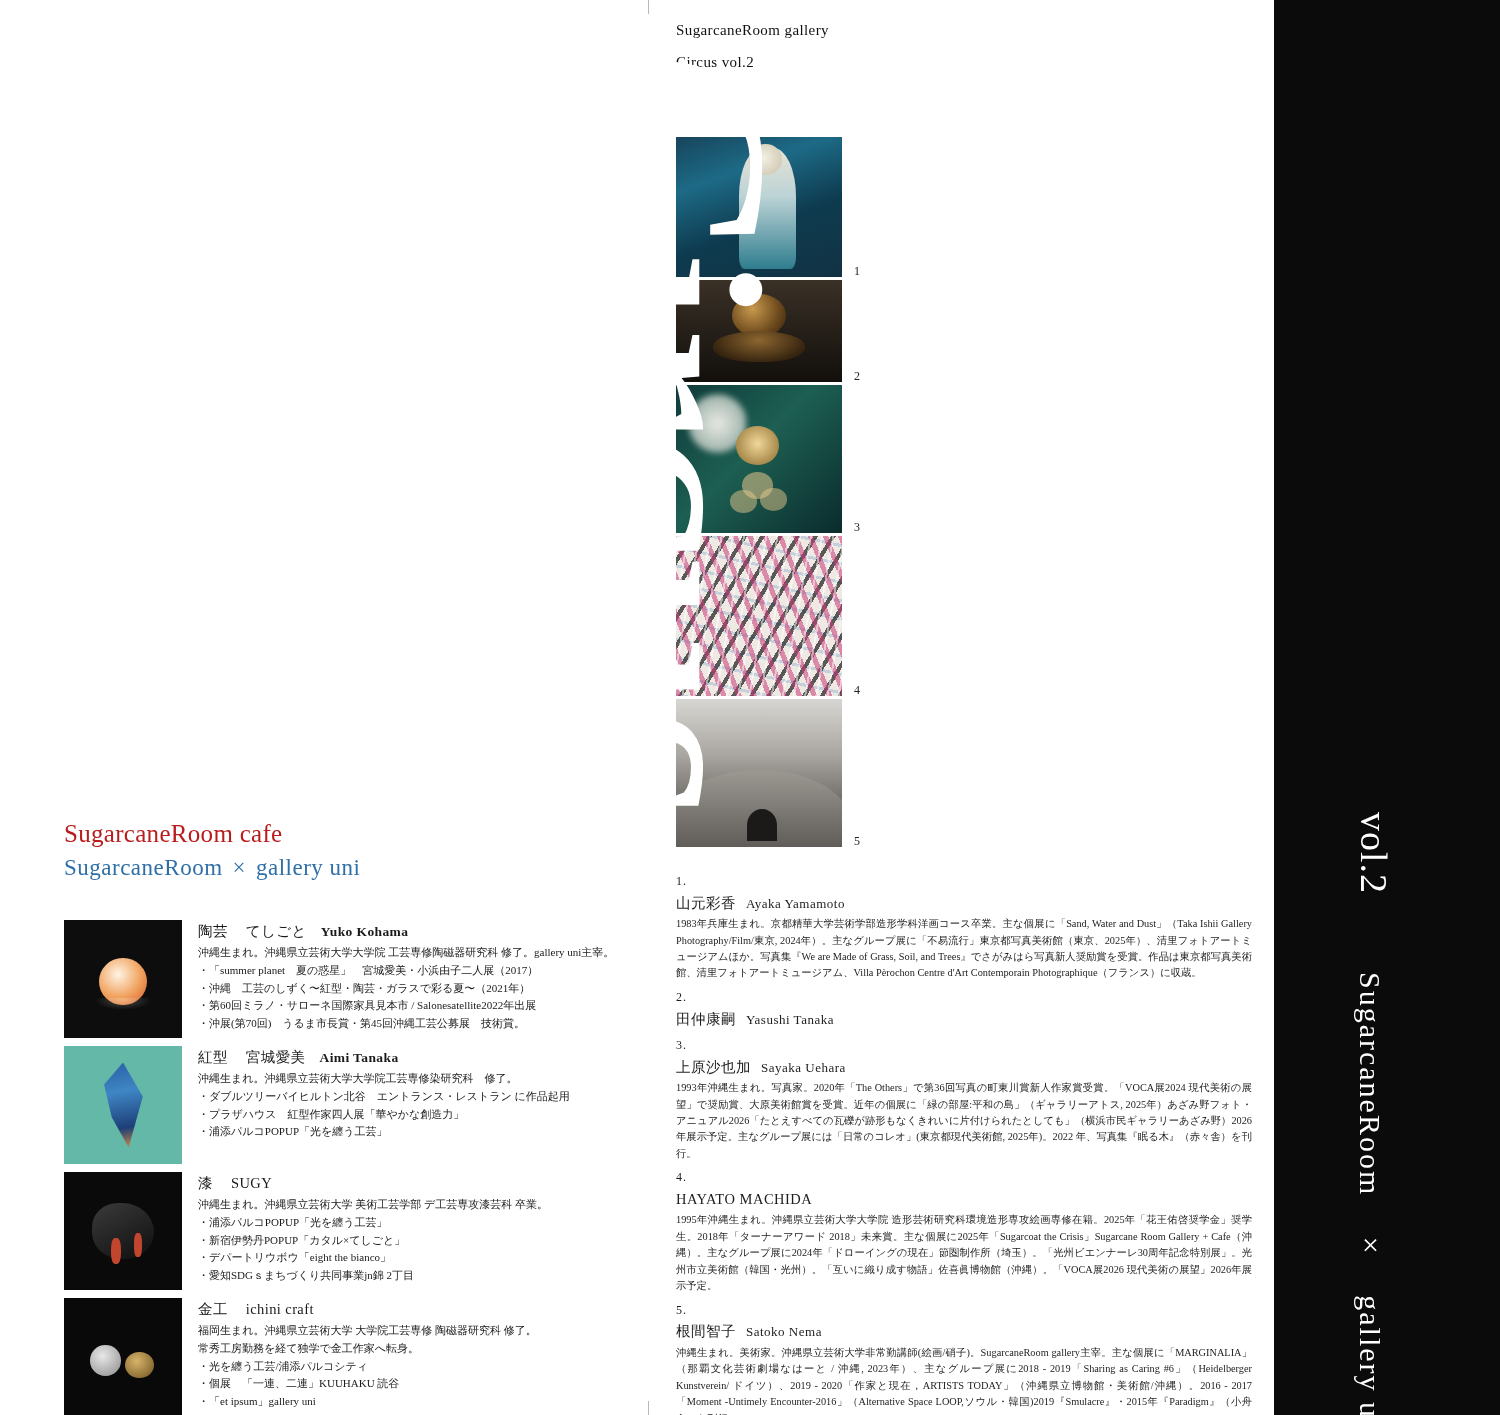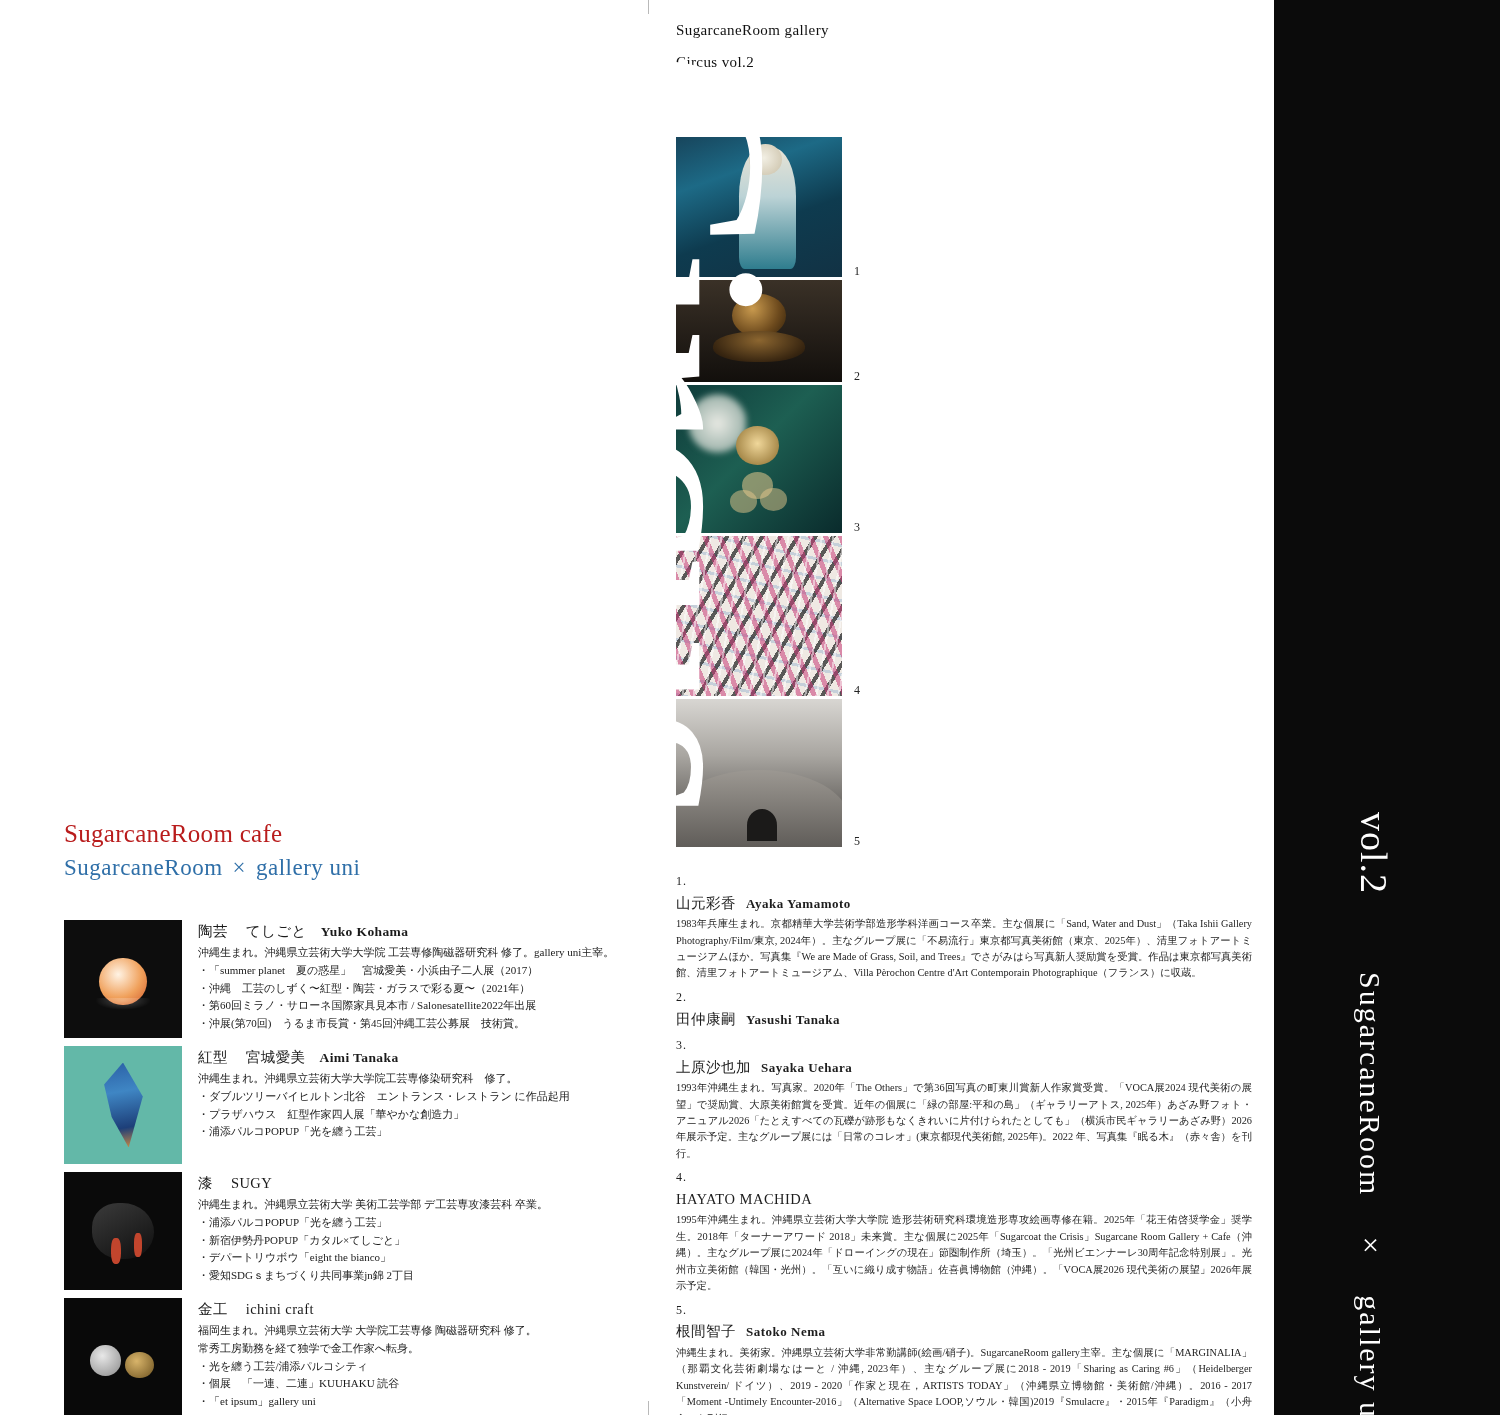--- a/index.html
+++ b/index.html
@@ -128,21 +128,21 @@
   .bio-idx {
     font-size: 12px;
     margin-top: 6px;
     letter-spacing: 1px;
   }
   .bio-name {
     font-size: 14.5px;
     margin: 1px 0 2px 0;
     letter-spacing: 0.5px;
   }
-  .bio-name .en { font-size: 13px; margin-left: 10px; font-weight: bold; }
+  .bio-name .en { font-size: 13px; margin-left: 10px; }
   .bio-text {
     font-size: 10.3px;
     line-height: 1.6;
     text-align: justify;
     margin: 0 0 2px 0;
   }
 
   
   .left {
     position: absolute;

